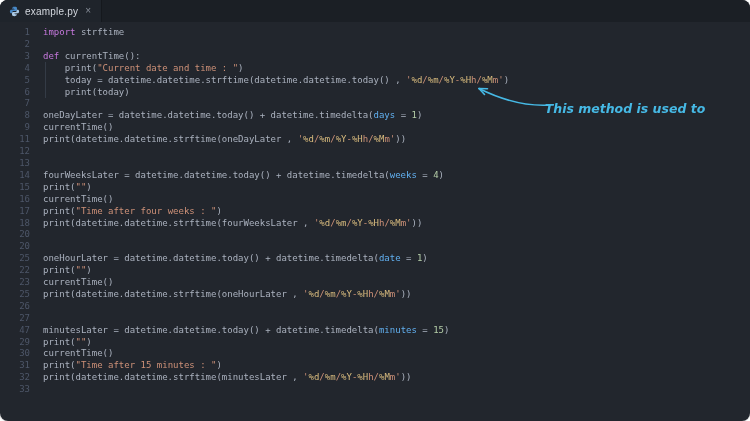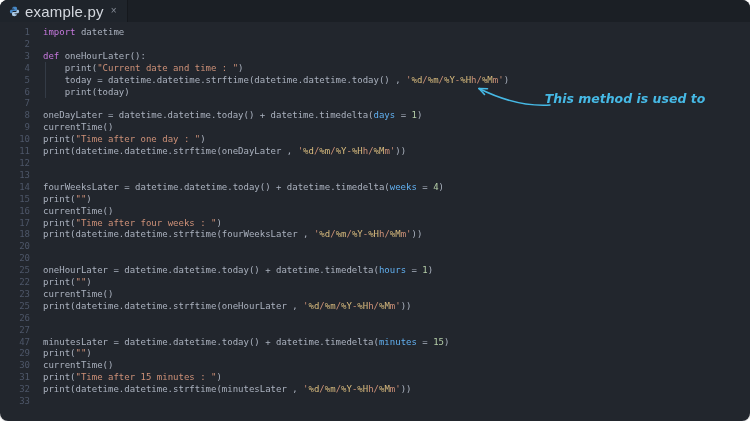--- a/index.html
+++ b/index.html
@@ -9,34 +9,34 @@
     font-family:"DejaVu Sans Mono", monospace;
   }
   .tabbar{
     height:22px; background:#1b1f25; display:flex; align-items:stretch;
   }
   .tab{
     display:flex; align-items:center; gap:5px; padding:0 10px 0 9px;
     background:#1f242b; cursor:pointer; border-right:1px solid #15181d;
   }
   .tab-label{
-    font-family:"Liberation Sans", sans-serif; font-size:15px; color:#d3d7de; letter-spacing:.2px;
+    font-family:"Liberation Sans", sans-serif; font-size:10px; color:#d3d7de; letter-spacing:.2px;
   }
   .tab-close{
     font-family:"Liberation Sans", sans-serif; font-size:10px; color:#868c97; margin-left:2px; line-height:10px;
   }
   .editor{ position:relative; padding-top:5px; }
   .line{ display:flex; min-height:11.9px; line-height:11.9px; font-size:9px; white-space:pre; }
   .ln{ flex:none; width:30px; text-align:right; padding-right:13px; color:#4d5668; user-select:none; }
   .code{ flex:1; }
   .tok-txt{color:#abb2bf} .tok-kw{color:#c678dd} .tok-str{color:#ce9178}
   .tok-fmt{color:#d7ba7d} .tok-param{color:#61afef} .tok-num{color:#b5cea8}
   .indent-guide{ position:absolute; left:45px; top:62px; width:1px; height:36px; background:#343b46; }
   .annotation{
-    position:absolute; left:505px; top:91px; width:240px; text-align:center;
+    position:absolute; left:505px; top:101px; width:240px; text-align:center;
     font-family:"DejaVu Sans", sans-serif; font-style:italic; font-weight:bold;
     font-size:12.5px; line-height:15px; color:#46b9e5; pointer-events:none;
   }
   .arrow-svg{ position:absolute; left:470px; top:80px; pointer-events:none; }
 </style>
 </head>
 <body>
 
 <div class="window">
 
@@ -47,41 +47,40 @@
           <path fill="#4788c7" d="M7.9 1.2c-2.1 0-2.9.8-2.9 1.9v1.6h3v.7H3.6C2.2 5.4 1.3 6.4 1.3 8c0 1.6.8 2.6 2.1 2.6h1.4V9.2c0-1.1.9-1.9 2-1.9h3c1 0 1.8-.8 1.8-1.8V3.1c0-1.1-.9-1.9-3.7-1.9zM6.4 2.6c.3 0 .6.3.6.6s-.3.6-.6.6-.6-.3-.6-.6.3-.6.6-.6z"></path>
           <path fill="#aac8e4" d="M8.1 14.8c2.1 0 2.9-.8 2.9-1.9v-1.6H8v-.7h4.4c1.4 0 2.3-1 2.3-2.6 0-1.6-.8-2.6-2.1-2.6h-1.4v1.4c0 1.1-.9 1.9-2 1.9h-3c-1 0-1.8.8-1.8 1.8v2.4c0 1.1.9 1.9 3.7 1.9zm1.5-1.4c-.3 0-.6-.3-.6-.6s.3-.6.6-.6.6.3.6.6-.3.6-.6.6z"></path>
         </svg>
       </span>
       <span class="tab-label">example.py</span>
       <span class="tab-close">×</span>
     </div>
   </div>
 
   <div class="editor" id="editor">
-      <div class="line"><span class="ln">1</span><span class="code"><span class="tok-kw">import</span><span class="tok-txt"> datetime</span></span></div>
+      <div class="line"><span class="ln">1</span><span class="code"><span class="tok-kw">import</span><span class="tok-txt"> strftime</span></span></div>
       <div class="line"><span class="ln">2</span><span class="code"></span></div>
-      <div class="line"><span class="ln">3</span><span class="code"><span class="tok-kw">def</span><span class="tok-txt"> oneHourLater():</span></span></div>
+      <div class="line"><span class="ln">3</span><span class="code"><span class="tok-kw">def</span><span class="tok-txt"> currentTime():</span></span></div>
       <div class="line"><span class="ln">4</span><span class="code"><span class="tok-txt">    print(</span><span class="tok-str">"Current date and time : "</span><span class="tok-txt">)</span></span></div>
       <div class="line"><span class="ln">5</span><span class="code"><span class="tok-txt">    today = datetime.datetime.strftime(datetime.datetime.today() , </span><span class="tok-str">'</span><span class="tok-fmt">%d</span><span class="tok-str">/</span><span class="tok-fmt">%m</span><span class="tok-str">/</span><span class="tok-fmt">%Y</span><span class="tok-str">-</span><span class="tok-fmt">%H</span><span class="tok-str">h/</span><span class="tok-fmt">%M</span><span class="tok-str">m'</span><span class="tok-txt">)</span></span></div>
       <div class="line"><span class="ln">6</span><span class="code"><span class="tok-txt">    print(today)</span></span></div>
       <div class="line"><span class="ln">7</span><span class="code"></span></div>
       <div class="line"><span class="ln">8</span><span class="code"><span class="tok-txt">oneDayLater = datetime.datetime.today() + datetime.timedelta(</span><span class="tok-param">days</span><span class="tok-txt"> = </span><span class="tok-num">1</span><span class="tok-txt">)</span></span></div>
       <div class="line"><span class="ln">9</span><span class="code"><span class="tok-txt">currentTime()</span></span></div>
-      <div class="line"><span class="ln">10</span><span class="code"><span class="tok-txt">print(</span><span class="tok-str">"Time after one day : "</span><span class="tok-txt">)</span></span></div>
       <div class="line"><span class="ln">11</span><span class="code"><span class="tok-txt">print(datetime.datetime.strftime(oneDayLater , </span><span class="tok-str">'</span><span class="tok-fmt">%d</span><span class="tok-str">/</span><span class="tok-fmt">%m</span><span class="tok-str">/</span><span class="tok-fmt">%Y</span><span class="tok-str">-</span><span class="tok-fmt">%H</span><span class="tok-str">h/</span><span class="tok-fmt">%M</span><span class="tok-str">m'</span><span class="tok-txt">))</span></span></div>
       <div class="line"><span class="ln">12</span><span class="code"></span></div>
       <div class="line"><span class="ln">13</span><span class="code"></span></div>
       <div class="line"><span class="ln">14</span><span class="code"><span class="tok-txt">fourWeeksLater = datetime.datetime.today() + datetime.timedelta(</span><span class="tok-param">weeks</span><span class="tok-txt"> = </span><span class="tok-num">4</span><span class="tok-txt">)</span></span></div>
       <div class="line"><span class="ln">15</span><span class="code"><span class="tok-txt">print(</span><span class="tok-str">""</span><span class="tok-txt">)</span></span></div>
       <div class="line"><span class="ln">16</span><span class="code"><span class="tok-txt">currentTime()</span></span></div>
       <div class="line"><span class="ln">17</span><span class="code"><span class="tok-txt">print(</span><span class="tok-str">"Time after four weeks : "</span><span class="tok-txt">)</span></span></div>
       <div class="line"><span class="ln">18</span><span class="code"><span class="tok-txt">print(datetime.datetime.strftime(fourWeeksLater , </span><span class="tok-str">'</span><span class="tok-fmt">%d</span><span class="tok-str">/</span><span class="tok-fmt">%m</span><span class="tok-str">/</span><span class="tok-fmt">%Y</span><span class="tok-str">-</span><span class="tok-fmt">%H</span><span class="tok-str">h/</span><span class="tok-fmt">%M</span><span class="tok-str">m'</span><span class="tok-txt">))</span></span></div>
       <div class="line"><span class="ln">20</span><span class="code"></span></div>
       <div class="line"><span class="ln">20</span><span class="code"></span></div>
-      <div class="line"><span class="ln">25</span><span class="code"><span class="tok-txt">oneHourLater = datetime.datetime.today() + datetime.timedelta(</span><span class="tok-param">hours</span><span class="tok-txt"> = </span><span class="tok-num">1</span><span class="tok-txt">)</span></span></div>
+      <div class="line"><span class="ln">25</span><span class="code"><span class="tok-txt">oneHourLater = datetime.datetime.today() + datetime.timedelta(</span><span class="tok-param">date</span><span class="tok-txt"> = </span><span class="tok-num">1</span><span class="tok-txt">)</span></span></div>
       <div class="line"><span class="ln">22</span><span class="code"><span class="tok-txt">print(</span><span class="tok-str">""</span><span class="tok-txt">)</span></span></div>
       <div class="line"><span class="ln">23</span><span class="code"><span class="tok-txt">currentTime()</span></span></div>
       <div class="line"><span class="ln">25</span><span class="code"><span class="tok-txt">print(datetime.datetime.strftime(oneHourLater , </span><span class="tok-str">'</span><span class="tok-fmt">%d</span><span class="tok-str">/</span><span class="tok-fmt">%m</span><span class="tok-str">/</span><span class="tok-fmt">%Y</span><span class="tok-str">-</span><span class="tok-fmt">%H</span><span class="tok-str">h/</span><span class="tok-fmt">%M</span><span class="tok-str">m'</span><span class="tok-txt">))</span></span></div>
       <div class="line"><span class="ln">26</span><span class="code"></span></div>
       <div class="line"><span class="ln">27</span><span class="code"></span></div>
       <div class="line"><span class="ln">47</span><span class="code"><span class="tok-txt">minutesLater = datetime.datetime.today() + datetime.timedelta(</span><span class="tok-param">minutes</span><span class="tok-txt"> = </span><span class="tok-num">15</span><span class="tok-txt">)</span></span></div>
       <div class="line"><span class="ln">29</span><span class="code"><span class="tok-txt">print(</span><span class="tok-str">""</span><span class="tok-txt">)</span></span></div>
       <div class="line"><span class="ln">30</span><span class="code"><span class="tok-txt">currentTime()</span></span></div>
       <div class="line"><span class="ln">31</span><span class="code"><span class="tok-txt">print(</span><span class="tok-str">"Time after 15 minutes : "</span><span class="tok-txt">)</span></span></div>
       <div class="line"><span class="ln">32</span><span class="code"><span class="tok-txt">print(datetime.datetime.strftime(minutesLater , </span><span class="tok-str">'</span><span class="tok-fmt">%d</span><span class="tok-str">/</span><span class="tok-fmt">%m</span><span class="tok-str">/</span><span class="tok-fmt">%Y</span><span class="tok-str">-</span><span class="tok-fmt">%H</span><span class="tok-str">h/</span><span class="tok-fmt">%M</span><span class="tok-str">m'</span><span class="tok-txt">))</span></span></div>

